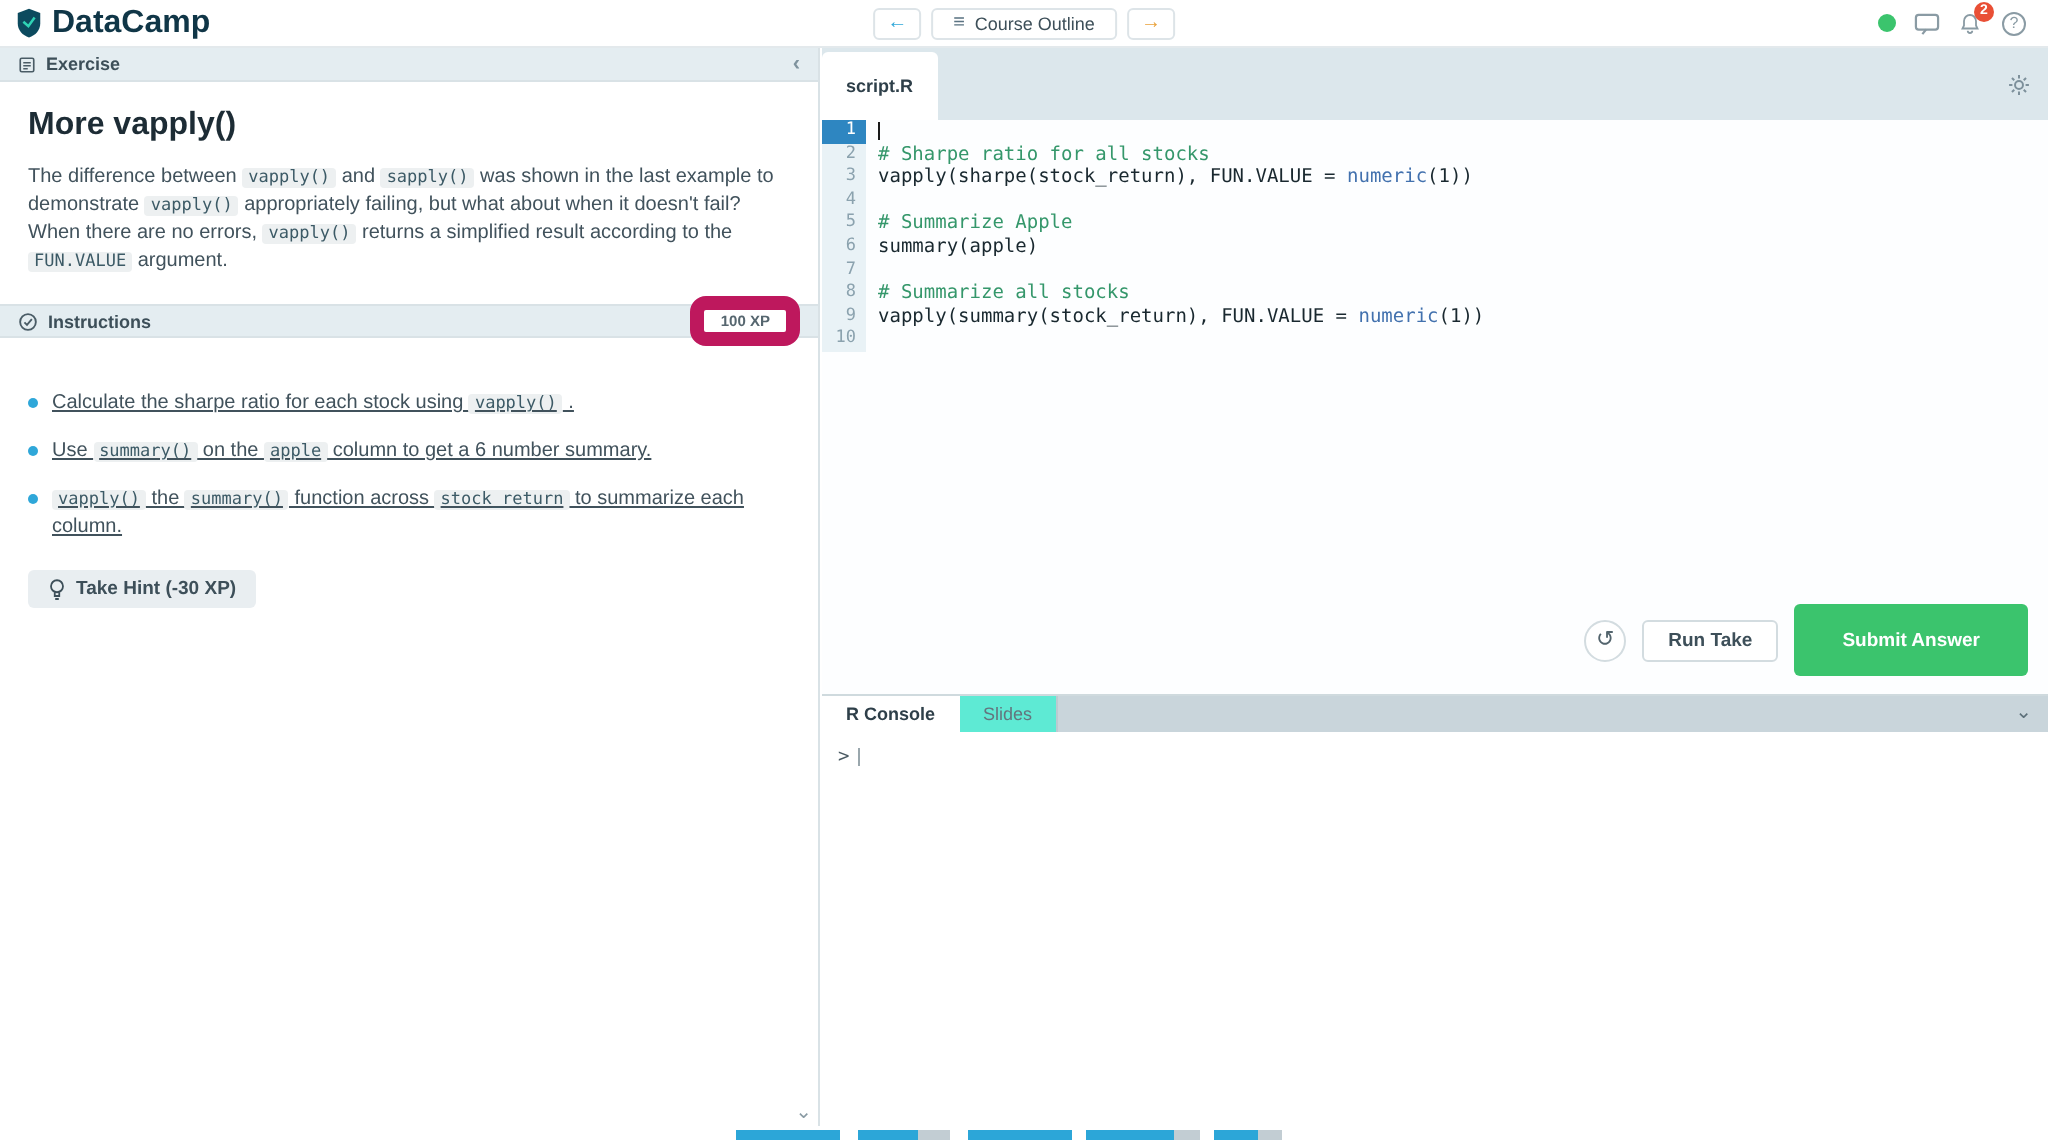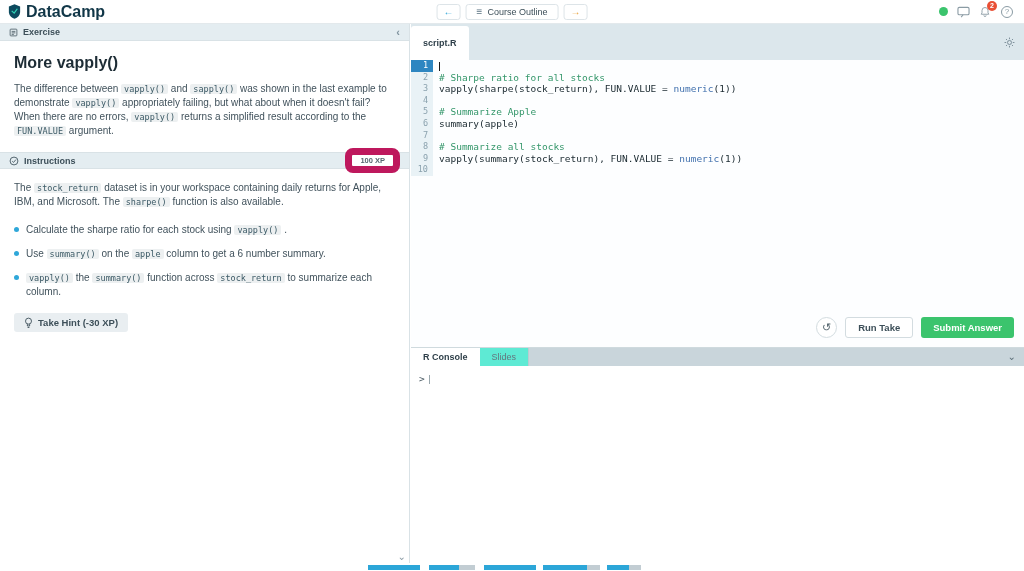--- a/index.html
+++ b/index.html
@@ -28,21 +28,21 @@
   .panel-header{height:17px;background:#e4edf1;border-bottom:1px solid #d9e2e6;display:flex;align-items:center;gap:5px;padding:0 9px;font-size:9px;font-weight:bold;color:#3d4f59;}
   .panel-header.instructions{border-top:1px solid #d9e2e6;}
   .collapse-icon{margin-left:auto;color:#7f939e;font-size:11px;cursor:pointer;line-height:1;}
   .exercise-body{padding:13px 14px 14px;}
   .exercise-title{font-size:16px;font-weight:bold;color:#1d2c35;margin-bottom:10px;}
   .rich-para{font-size:10px;line-height:13px;color:#41525c;max-width:384px;}
   .inline-code{font-family:"DejaVu Sans Mono",monospace;font-size:8.5px;background:#edf0f1;color:#3c5a66;padding:0 3px;border-radius:2px;white-space:nowrap;}
   .xp-badge{margin-left:auto;background:#fff;border:7px solid #be185d;border-radius:8px;font-size:7.5px;font-weight:bold;color:#56666f;padding:1px 8px;}
   .instructions-body{padding:12px 14px;}
   .instr-list{list-style:none;margin-top:14px;}
-  .instr-list li{display:flex;gap:7px;margin-bottom:10px;font-size:10px;line-height:13px;color:#41525c;}
+  .instr-list li{display:flex;gap:7px;margin-bottom:10px;font-size:10px;line-height:13px;color:#41525c;text-decoration:underline;}
   .dot{width:5px;height:5px;border-radius:50%;background:#2fa7d9;flex:none;margin-top:4px;}
   .hint-btn{margin-top:5px;display:inline-flex;align-items:center;gap:5px;background:#e9eef1;border:none;border-radius:3px;height:19px;padding:0 10px;font-size:9.5px;font-weight:bold;color:#3d4f59;cursor:pointer;}
   .scroll-down{position:absolute;bottom:2px;right:3px;color:#8a9ba4;font-size:10px;line-height:8px;cursor:pointer;}
 
   
   .right-panel{position:absolute;top:24px;left:411px;right:0;bottom:8px;display:flex;flex-direction:column;background:#fff;}
   .editor-tabbar{height:36px;background:#dce7ec;display:flex;align-items:stretch;flex:none;}
   .tab{display:flex;align-items:center;padding:0 12px;font-size:9px;color:#5c6f79;cursor:pointer;}
   .editor-tabbar .tab.active{background:#fff;color:#2e3f49;font-weight:bold;border-radius:3px 3px 0 0;margin-top:2px;}
   .gear-btn{margin-left:auto;display:flex;align-items:center;padding-right:9px;cursor:pointer;}
@@ -51,21 +51,21 @@
   .code-line{display:flex;height:11.6px;line-height:11.6px;cursor:text;}
   .gutter{width:22px;flex:none;background:#e9f2f6;color:#8ba2ae;text-align:right;padding-right:5px;font-size:8.5px;}
   .gutter.active{background:#2e86c1;color:#fff;}
   .line-content{padding-left:6px;white-space:pre;color:#19282f;}
   .tok-comment{color:#35976b;}
   .tok-fn{color:#4271ae;}
   .caret{display:inline-block;width:1px;height:9px;background:#1a1a1a;vertical-align:middle;}
   .editor-actions{position:absolute;right:10px;bottom:9px;display:flex;align-items:center;gap:8px;}
   .reset-btn{width:21px;height:21px;border-radius:50%;border:1px solid #d3dce0;background:#fff;color:#53646d;font-size:11px;display:flex;align-items:center;justify-content:center;cursor:pointer;line-height:1;}
   .run-btn{height:21px;border:1px solid #d3dce0;border-radius:3px;background:#fff;color:#3d4f59;font-size:9.5px;font-weight:bold;padding:0 12px;cursor:pointer;}
-  .submit-btn{height:21px;border:none;border-radius:3px;background:#3bc46d;color:#fff;font-size:9.5px;font-weight:bold;padding:0 12px;cursor:pointer;}
+  .submit-btn{height:36px;border:none;border-radius:3px;background:#3bc46d;color:#fff;font-size:9.5px;font-weight:bold;padding:0 24px;cursor:pointer;}
   .console-tabbar{height:19px;background:#dce7ec;display:flex;align-items:stretch;flex:none;border-top:1px solid #cfdade;}
   .console-tabbar .tab.active{background:#fff;color:#2e3f49;font-weight:bold;}
   .console-tabbar .tab.inactive{background:#5eead4;color:#64757e;border-right:1px solid #bccad0;}
   .console-filler{flex:1;background:#c9d5db;display:flex;align-items:center;justify-content:flex-end;padding-right:8px;}
   .console-chevron{color:#5c6f79;font-size:10px;line-height:1;cursor:pointer;}
   .console{height:197px;background:#fff;flex:none;padding:7px 0 0 8px;font-family:"DejaVu Sans Mono",monospace;font-size:9.5px;color:#4a5a63;cursor:text;}
   .console .caret{background:#9aa7ad;margin-left:4px;}
 
   
   .footer{position:absolute;left:0;right:0;bottom:0;height:8px;background:#fff;display:flex;align-items:center;}
@@ -139,21 +139,20 @@
     <div class="panel-header instructions">
       <svg width="10" height="10" viewBox="0 0 14 14" fill="none" stroke="#4a5c66" stroke-width="1.3">
         <circle cx="7" cy="7" r="5.5"></circle>
         <path d="M4.5 7.2l1.8 1.8 3.4-4"></path>
       </svg>
       <span>Instructions</span>
       <span class="xp-badge">100 XP</span>
     </div>
 
     <div class="instructions-body">
-      <p class="rich-para"><span>The </span><span class="inline-code">stock_return</span><span> dataset is in your workspace containing daily returns for Apple, IBM, and Microsoft. The </span><span class="inline-code">sharpe()</span><span> function is also available.</span></p>
       <ul class="instr-list">
           <li>
             <span class="dot"></span>
             <span><span>Calculate the sharpe ratio for each stock using </span><span class="inline-code">vapply()</span><span> .</span></span>
           </li>
           <li>
             <span class="dot"></span>
             <span><span>Use </span><span class="inline-code">summary()</span><span> on the </span><span class="inline-code">apple</span><span> column to get a 6 number summary.</span></span>
           </li>
           <li>

